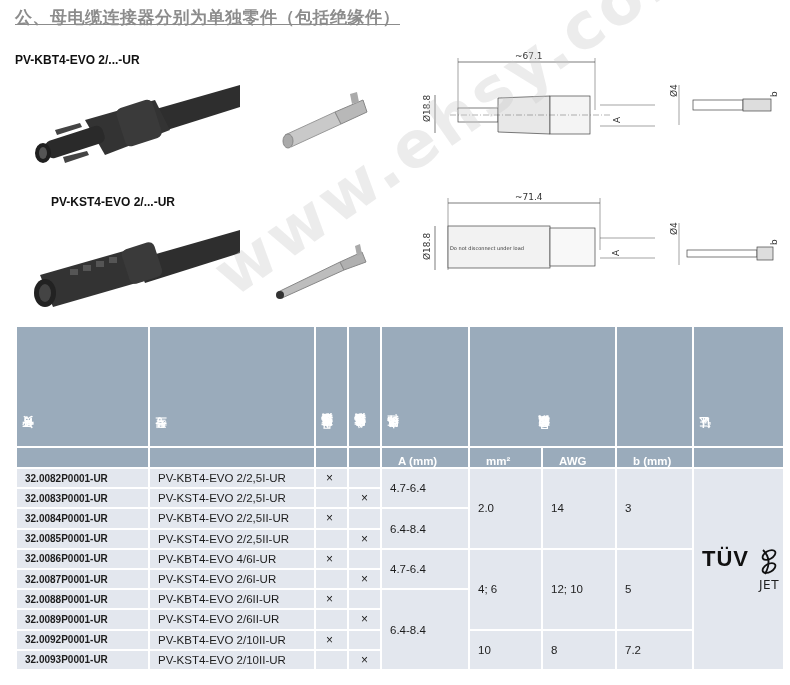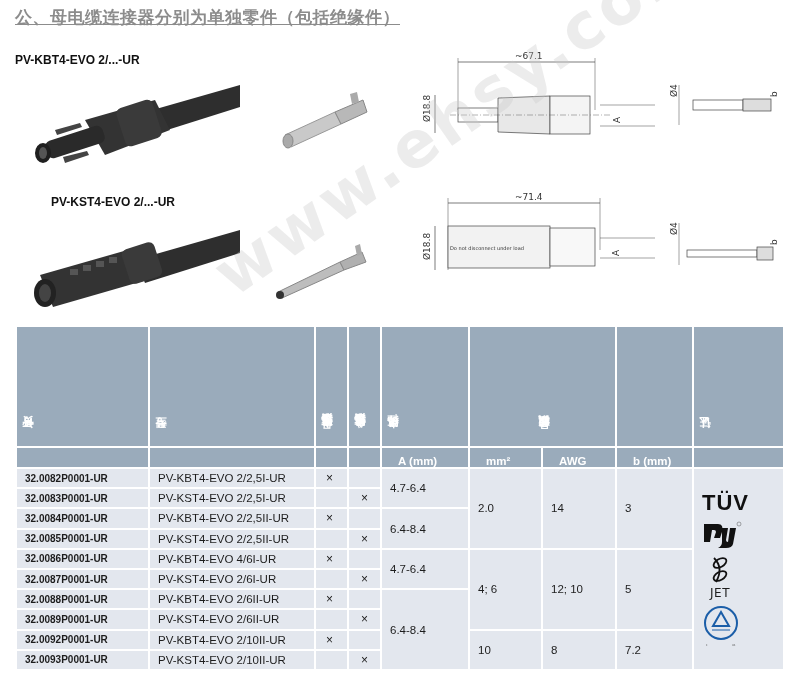--- a/index.html
+++ b/index.html
@@ -39,21 +39,21 @@
     font-family: "DejaVu Sans", sans-serif; white-space: nowrap; letter-spacing: 1px;
   }
   table.spec td {
     background: #e3e7ee; height: 20.2px; padding: 0 8px; vertical-align: middle; color: #1d1d1d;
   }
   td.order { font-weight: bold; font-size: 10px; }
   td.mark { text-align: center; font-size: 12px; color: #333; }
   td.mark.f { text-align: left; padding-left: 10px; }
   td.mark.m { text-align: right; padding-right: 12px; }
   td.cert { vertical-align: middle; text-align: left; padding-left: 10px; }
-  .cert-stack { display: flex; flex-direction: column; align-items: flex-start; gap: 4px; }
+  .cert-stack { display: flex; flex-direction: row; align-items: flex-start; gap: 4px; }
   .tuv { font-size: 22px; font-weight: bold; color: #111; letter-spacing: 1px; font-family: "Liberation Sans", sans-serif; }
   .jet { display: flex; flex-direction: column; align-items: center; width: 36px; }
   .jet-txt { font-size: 12px; font-weight: normal; font-family: "DejaVu Sans", sans-serif; letter-spacing: 0.5px; }
 </style>
 </head>
 <body>
 
 <div class="title">公、母电缆连接器分别为单独零件（包括绝缘件）</div>
 
 <div class="model-label" style="top:53px;">PV-KBT4-EVO 2/...-UR</div>

